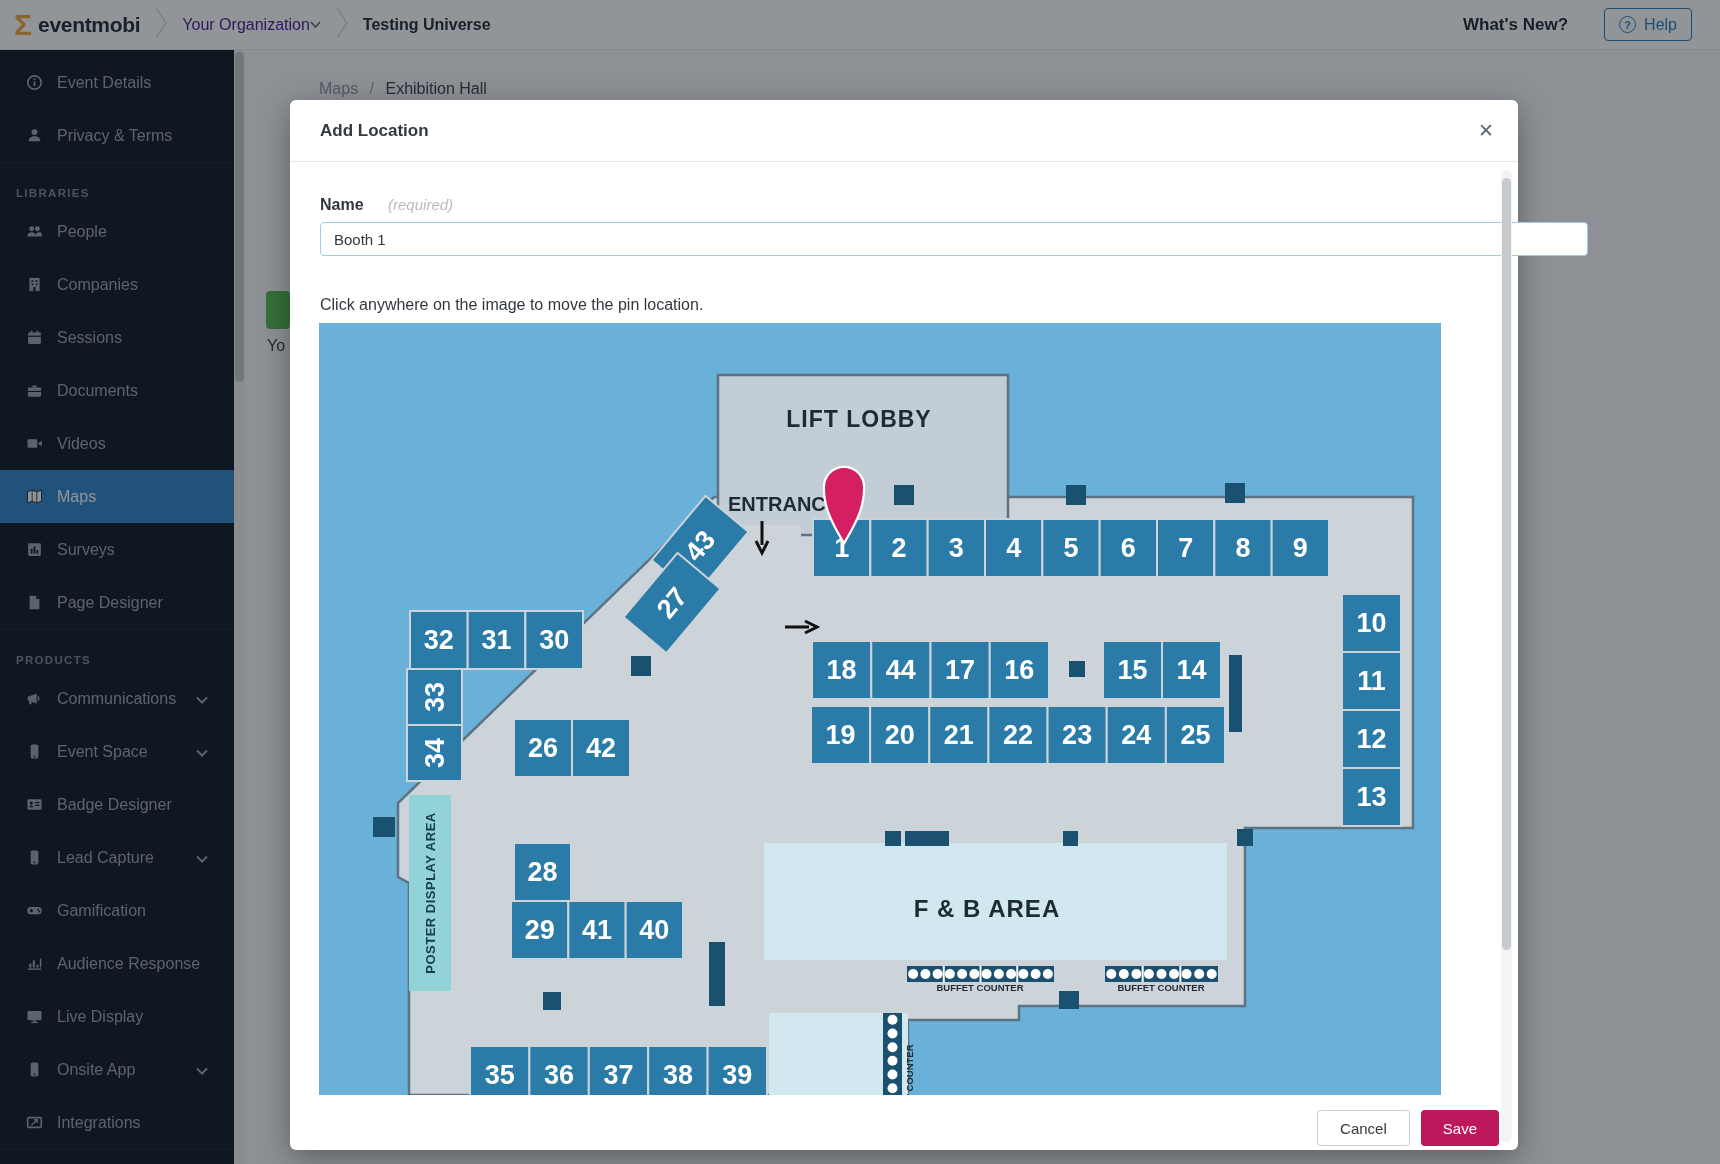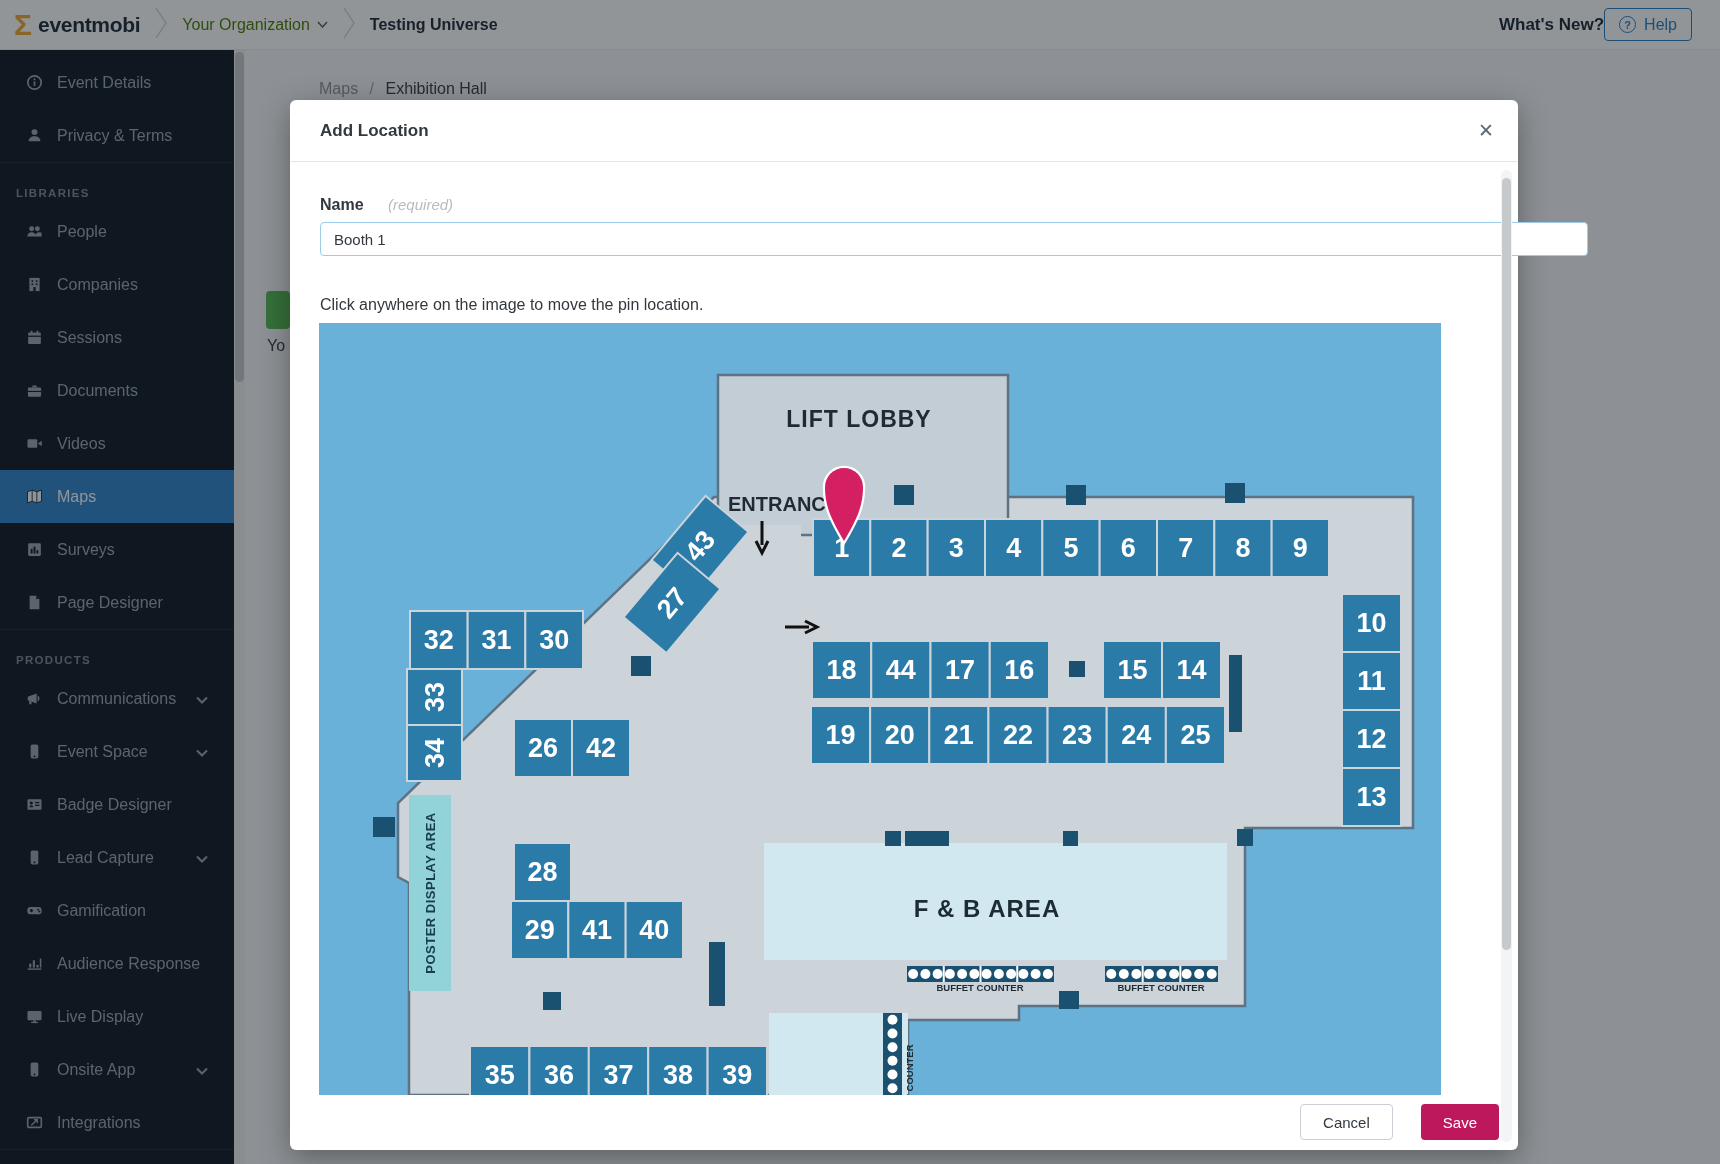--- a/index.html
+++ b/index.html
@@ -6,23 +6,23 @@
   html,body { width:1720px; height:1164px; }
   body { position:relative; overflow:hidden; font-family:"Liberation Sans",sans-serif; background:#eef1f5; }
 
   
   .app-header { position:absolute; left:0; top:0; width:1720px; height:50px; background:#f7f9fa;
     border-bottom:1px solid #e2e6e9; display:flex; align-items:center; z-index:1; }
   .logo-wrap { display:flex; align-items:center; margin-left:14px; }
   .logo-sigma { color:#e9a63b; font-size:30px; font-weight:800; line-height:1; margin-right:6px; }
   .logo-word { font-size:21px; font-weight:600; color:#22313f; letter-spacing:-0.3px; }
   .crumb-sep { margin:0 14px; }
-  .hdr-org { display:flex; align-items:center; gap:7px; font-size:16px; color:#4d7c0f; cursor:pointer; }
+  .hdr-org { display:flex; align-items:center; font-size:16px; color:#4c1d95; cursor:pointer; }
   .hdr-event { font-size:16px; font-weight:700; color:#22313f; }
-  .hdr-right { position:absolute; right:28px; display:flex; align-items:center; }
+  .hdr-right { position:absolute; right:28px; display:flex; align-items:center; gap:36px; }
   .whats-new { font-size:17px; font-weight:700; color:#1f2d3d; cursor:pointer; }
   .help-btn { display:flex; align-items:center; gap:8px; height:33px; padding:0 14px;
     border:1px solid #2e7fc2; border-radius:4px; color:#2e7fc2; font-size:16px; background:transparent; cursor:pointer; }
   .help-q { width:17px; height:17px; border:1.5px solid #2e7fc2; border-radius:50%; font-size:11px;
     display:flex; align-items:center; justify-content:center; font-weight:700; }
 
   
   .sidebar { position:absolute; left:0; top:50px; width:234px; height:1114px; background:#16222e; z-index:1; }
   .side-spacer { height:6px; }
   .side-item { height:53px; display:flex; align-items:center; color:#98a3ae; font-size:16px; cursor:pointer; position:relative; }
@@ -54,21 +54,21 @@
   .modal-title { position:absolute; left:30px; top:0; line-height:62px; font-size:17px; font-weight:600; color:#32383e; }
   .modal-close { position:absolute; right:24px; top:21px; font-size:19px; color:#5f6a72; cursor:pointer; line-height:1; }
   .name-row { position:absolute; left:30px; top:96px; font-size:16px; color:#32383e; }
   .name-label { font-weight:700; }
   .name-hint { font-style:italic; color:#b7bcc1; font-size:15px; margin-left:20px; }
   .name-input { position:absolute; left:30px; top:122px; width:1268px; height:34px; border:1px solid #9dcbeb;
     border-radius:4px; padding:0 13px; font-size:15px; color:#32383e; font-family:"Liberation Sans",sans-serif; outline:none; }
   .instruction { position:absolute; left:30px; top:196px; font-size:16px; color:#32383e; }
   .map-wrap { position:absolute; left:29px; top:223px; width:1122px; height:772px; cursor:pointer; }
   .map-wrap svg { display:block; width:1122px; height:772px; }
-  .modal-footer { position:absolute; right:19px; bottom:10px; display:flex; gap:28px; }
+  .modal-footer { position:absolute; right:19px; bottom:4px; display:flex; gap:11px; }
   .btn-cancel { height:36px; padding:0 22px; background:#fff; border:1px solid #c9cfd4; border-radius:4px;
     font-size:15px; color:#32383e; cursor:pointer; font-family:"Liberation Sans",sans-serif; }
   .btn-save { height:36px; padding:0 22px; background:#be185d; border:none; border-radius:4px;
     font-size:15px; color:#fff; cursor:pointer; font-family:"Liberation Sans",sans-serif; }
   .modal-scrollbar { position:absolute; right:6px; top:70px; bottom:8px; width:11px; background:#f3f4f5; border-radius:6px; }
   .modal-scroll-thumb { position:absolute; left:1px; top:8px; width:9px; height:772px; background:#c6cacd; border-radius:6px; }
 </style>
 </head>
 <body>
 

